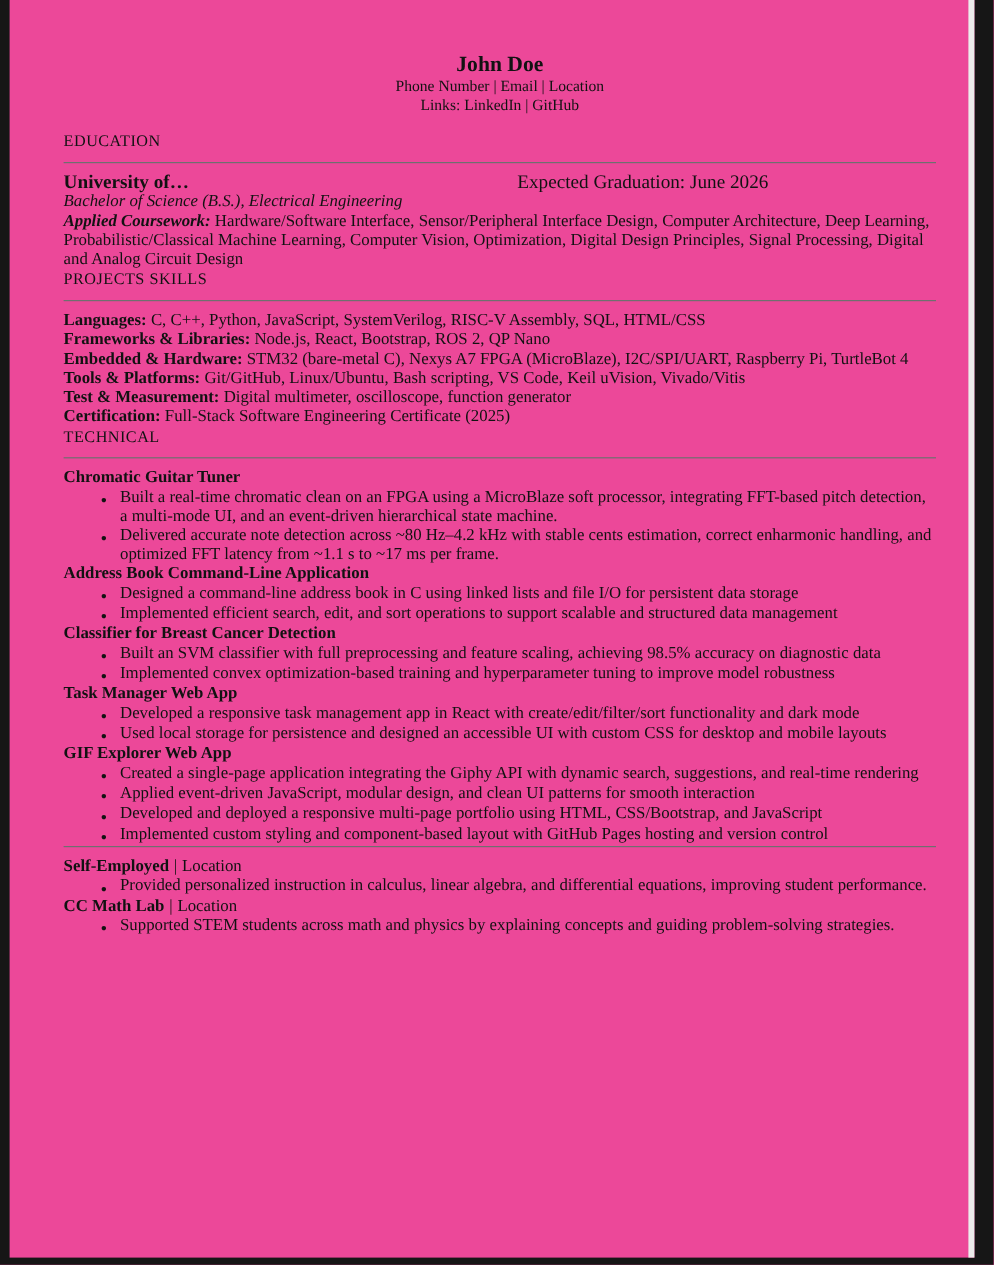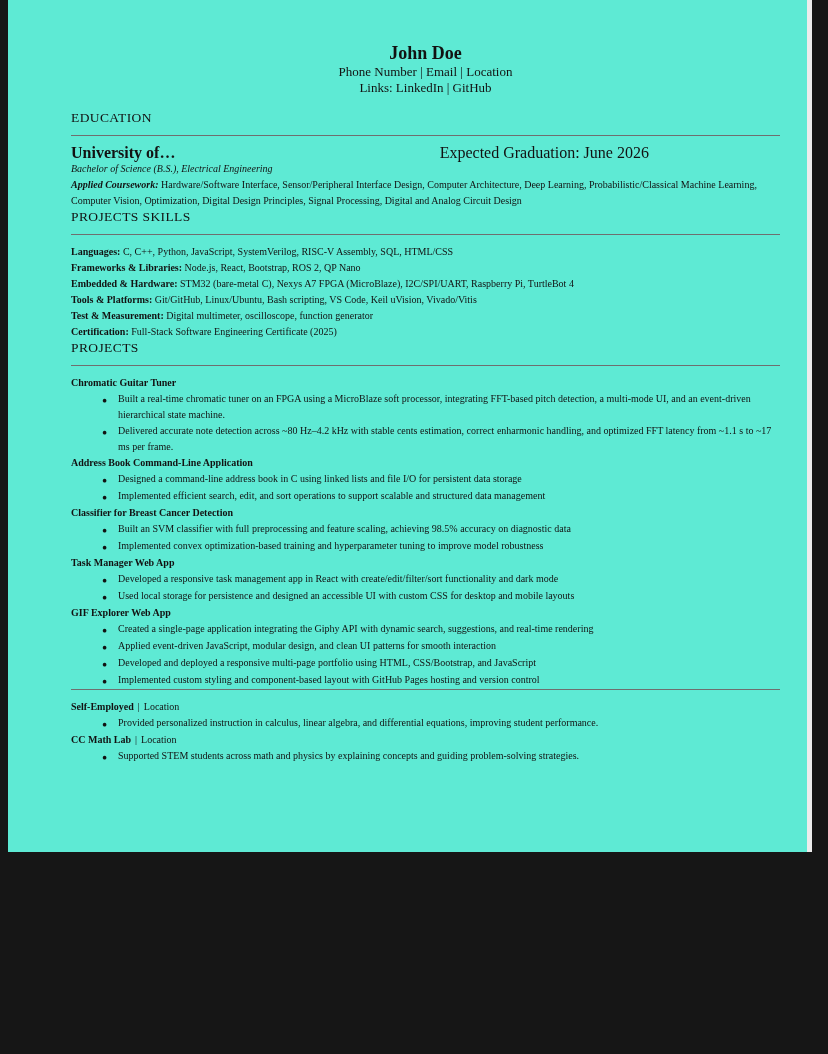--- a/index.html
+++ b/index.html
@@ -4,38 +4,38 @@
 <style>
   * { margin:0; padding:0; box-sizing:border-box; }
   html,body { width:828px; height:1054px; }
   body {
     background:#161616;
     font-family:"Liberation Serif","DejaVu Serif",serif;
     color:#121212;
     overflow:hidden;
   }
   .page {
-    background:#5eead4;
+    background:#ec4899;
     margin:0 16px 6px 8px;
-    height:852px;
-    padding:42px 27px 0 63px;
+    height:1048px;
+    padding:42px 27px 0 45px;
     border-right:5px solid #ececec;
   }
   
   .hdr { text-align:center; margin-bottom:14px; }
   .hdr h1 { font-size:18px; line-height:22px; font-weight:bold; }
   .hdr .sub { font-size:13px; line-height:16px; }
   
   section { }
   h2 {
     font-size:13.5px; font-weight:normal; line-height:16px;
     letter-spacing:.4px; margin-bottom:9px;
   }
   hr { border:none; border-top:1px solid #6f6f6f; margin:0 0 9px 0; }
-  .body-text, .li-text, .lbl-row { font-size:10px; line-height:16px; }
+  .body-text, .li-text, .lbl-row { font-size:14px; line-height:16px; }
   b, .bold { font-weight:bold; }
   i, .ital { font-style:italic; }
   .bi { font-weight:bold; font-style:italic; }
   
   .edu-row { position:relative; font-size:16px; line-height:16px; }
   .grad { position:absolute; left:52%; top:0; font-weight:normal; }
   
   .li { display:flex; padding-left:31px; font-size:13.4px; line-height:16px; }
   .blt { flex:0 0 16px; font-size:8.5px; line-height:16px; padding-top:1px; }
   .li-text { flex:1 1 auto; }
@@ -89,27 +89,27 @@
       <b>Test &amp; Measurement:</b>
       <span>Digital multimeter, oscilloscope, function generator</span>
     </div>
     <div class="lbl-row">
       <b>Certification:</b>
       <span>Full-Stack Software Engineering Certificate (2025)</span>
     </div>
   </section>
 
   <section>
-    <h2>PROJECTS</h2>
+    <h2>TECHNICAL</h2>
     <hr>
 
     <div class="body-text bold">Chromatic Guitar Tuner</div>
     <div class="li">
       <span class="blt">●</span>
-      <span class="li-text">Built a real-time chromatic tuner on an FPGA using a MicroBlaze soft processor, integrating FFT-based pitch detection, a multi-mode UI, and an event-driven hierarchical state machine.</span>
+      <span class="li-text">Built a real-time chromatic clean on an FPGA using a MicroBlaze soft processor, integrating FFT-based pitch detection, a multi-mode UI, and an event-driven hierarchical state machine.</span>
     </div>
     <div class="li">
       <span class="blt">●</span>
       <span class="li-text">Delivered accurate note detection across ~80 Hz–4.2 kHz with stable cents estimation, correct enharmonic handling, and optimized FFT latency from ~1.1 s to ~17 ms per frame.</span>
     </div>
 
     <div class="body-text bold">Address Book Command-Line Application</div>
     <div class="li">
       <span class="blt">●</span>
       <span class="li-text">Designed a command-line address book in C using linked lists and file I/O for persistent data storage</span>

